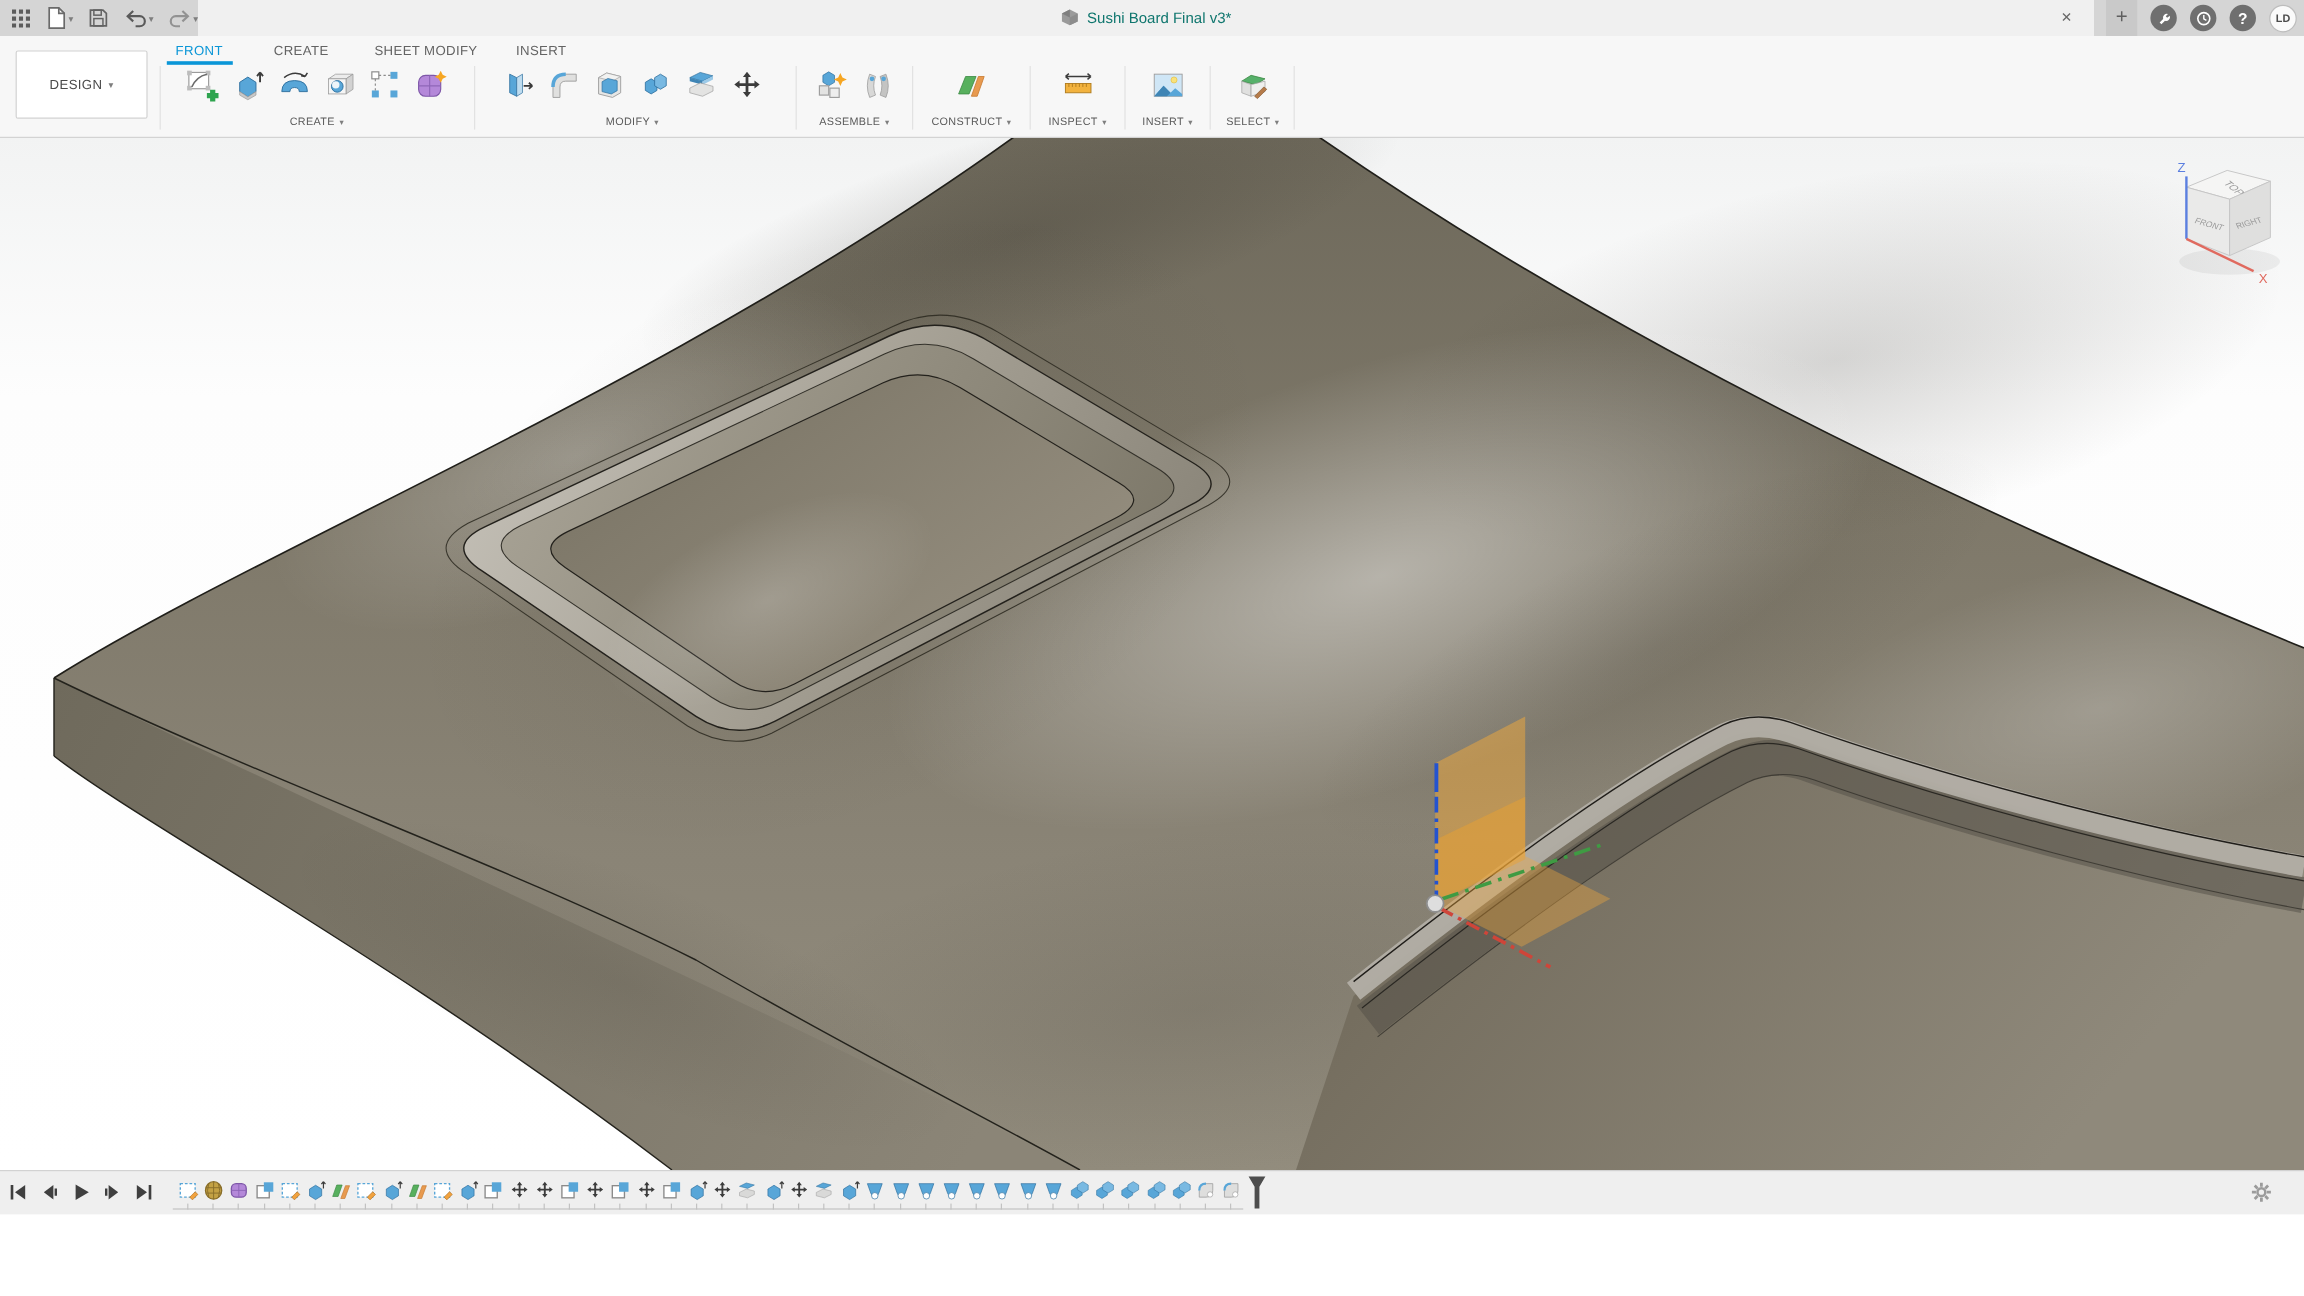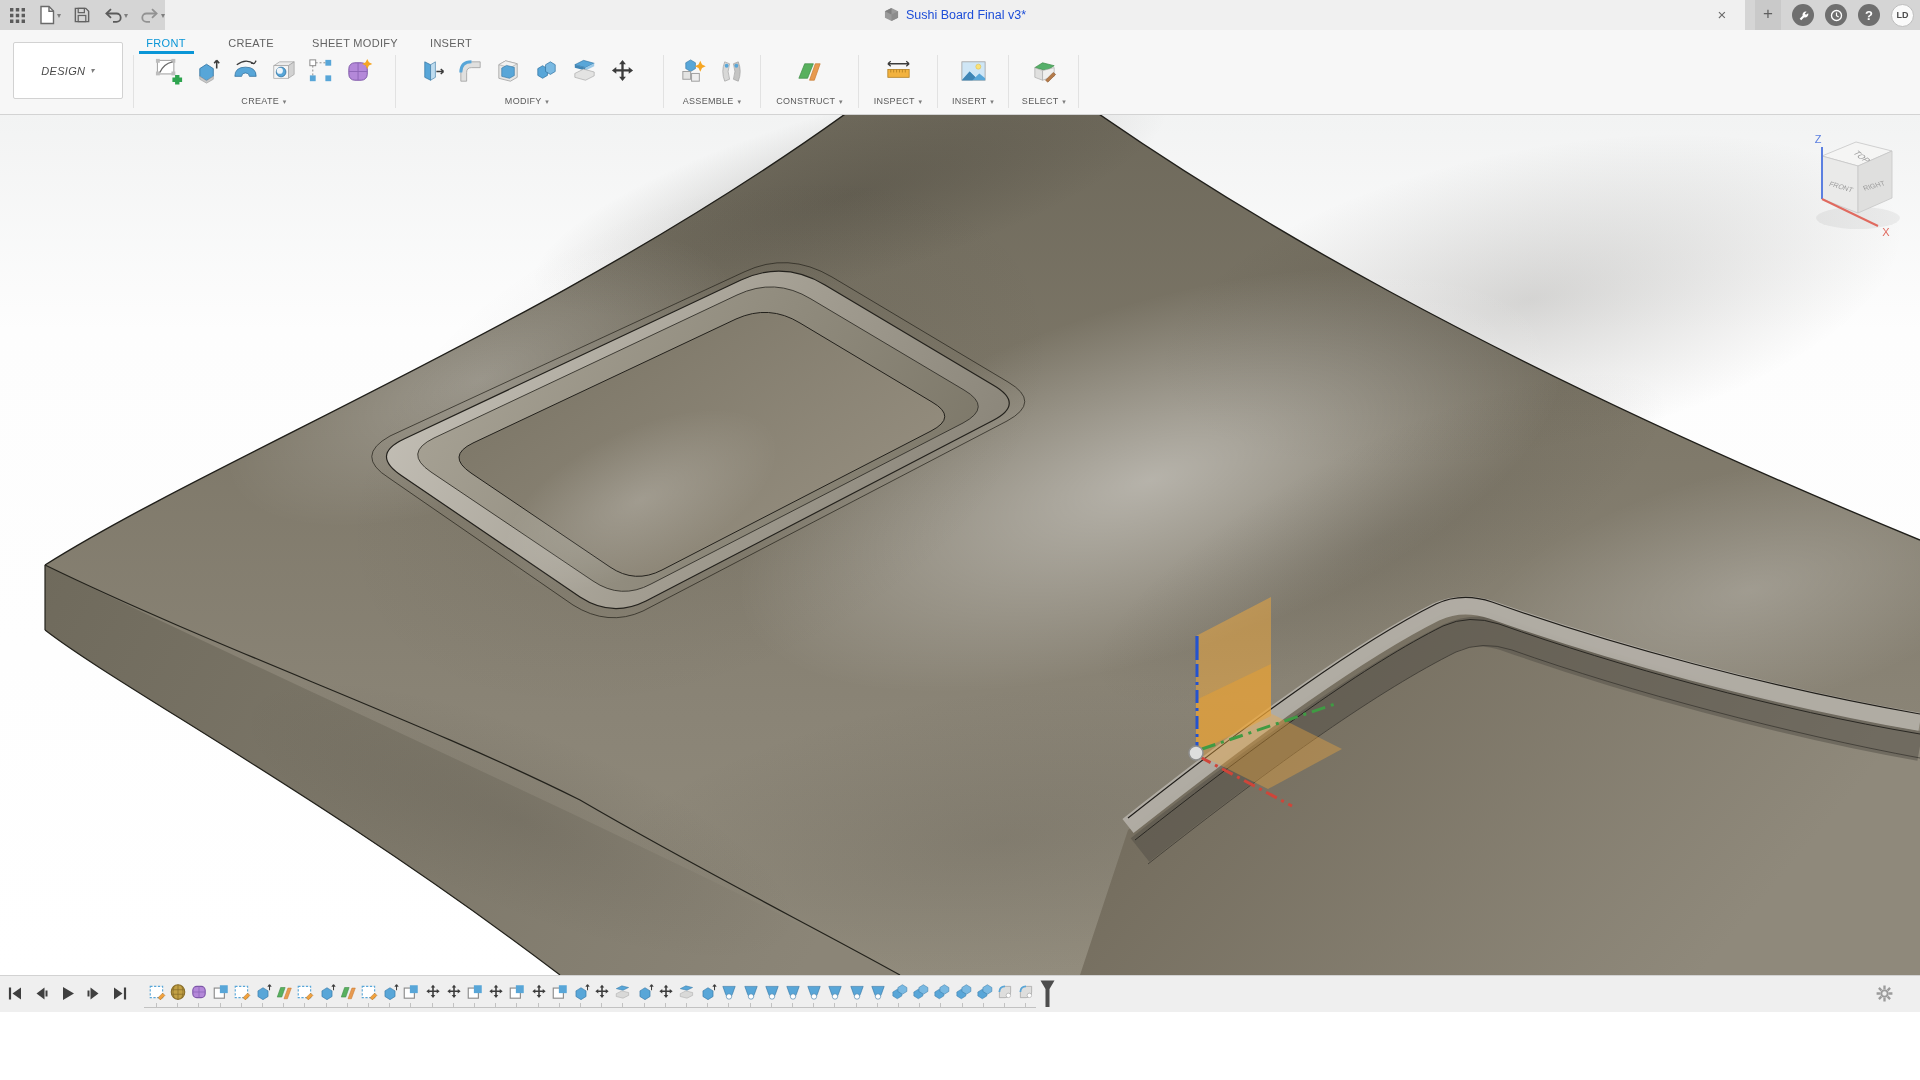--- a/index.html
+++ b/index.html
@@ -7,35 +7,35 @@
     font-family:"Liberation Sans", sans-serif; -webkit-font-smoothing:antialiased; }
 
   
   #titlebar { position:absolute; left:0; top:0; width:1920px; height:30px; background:#d5d5d5; }
   #tb-left { position:absolute; left:0; top:0; height:30px; display:flex; align-items:center; gap:6px; padding-left:6px; }
   .tb-btn { display:flex; align-items:center; justify-content:center; height:26px; padding:0 3px; cursor:default; }
   .caret { font-size:8px; color:#7e7e7e; margin-left:1px; }
   #doc-tab { position:absolute; left:165px; top:0; width:1580px; height:30px; background:#f0f0f0;
     display:flex; align-items:center; justify-content:center; }
   #doc-title-wrap { display:flex; align-items:center; gap:7px; }
-  #doc-title { font-size:12.5px; color:#1d4ed8; }
+  #doc-title { font-size:12.5px; color:#0f766e; }
   #tab-close { position:absolute; right:12px; top:4px; width:22px; height:22px; text-align:center;
     line-height:21px; font-size:15px; color:#6a6a6a; }
   #tb-right { position:absolute; right:6px; top:0; height:30px; display:flex; align-items:center; gap:11px; }
   #new-tab { width:26px; height:30px; background:#c9c9c9; color:#5f5f5f; font-size:17px; text-align:center; line-height:28px; }
   .circle-btn { width:22px; height:22px; border-radius:50%; background:#6f6f6f; display:flex; align-items:center; justify-content:center; }
   #avatar { width:23px; height:23px; border-radius:50%; background:#fafafa; border:1px solid #bdbdbd;
     font-size:9px; color:#4c4c4c; display:flex; align-items:center; justify-content:center; font-weight:bold; }
 
   
   #toolbar { position:absolute; left:0; top:30px; width:1920px; height:85px; background:#f7f7f7;
     border-bottom:1px solid #d3d3d3; }
   #design-btn { position:absolute; left:13px; top:12px; width:110px; height:57px; background:#fff;
     border:1px solid #d2d2d2; border-radius:2px; display:flex; align-items:center; justify-content:center;
-    font-size:11px; color:#4a4a4a; letter-spacing:.3px;font-style:italic; }
+    font-size:11px; color:#4a4a4a; letter-spacing:.3px; }
   .ribbon-tab { position:absolute; top:7px; transform:translateX(-50%); font-size:11px; color:#636363; letter-spacing:.3px; }
   .ribbon-tab.active { color:#0a96d7; }
   #tab-underline { position:absolute; left:139px; top:21px; width:55px; height:3px; background:#0a96d7; }
   .rsep { position:absolute; top:25px; height:53px; width:1px; background:#e2e2e2; }
   .rgroup { position:absolute; top:25px; height:53px; }
   .rgroup .icons { display:flex; justify-content:center; align-items:flex-start; gap:5px; height:38px; }
   .ricon { width:33px; height:33px; display:flex; align-items:center; justify-content:center; }
   .ricon svg { width:31px; height:31px; }
   .grouplabel { position:absolute; left:0; right:0; bottom:2px; text-align:center; font-size:9px;
     color:#5a5a5a; letter-spacing:.3px; white-space:nowrap; }

